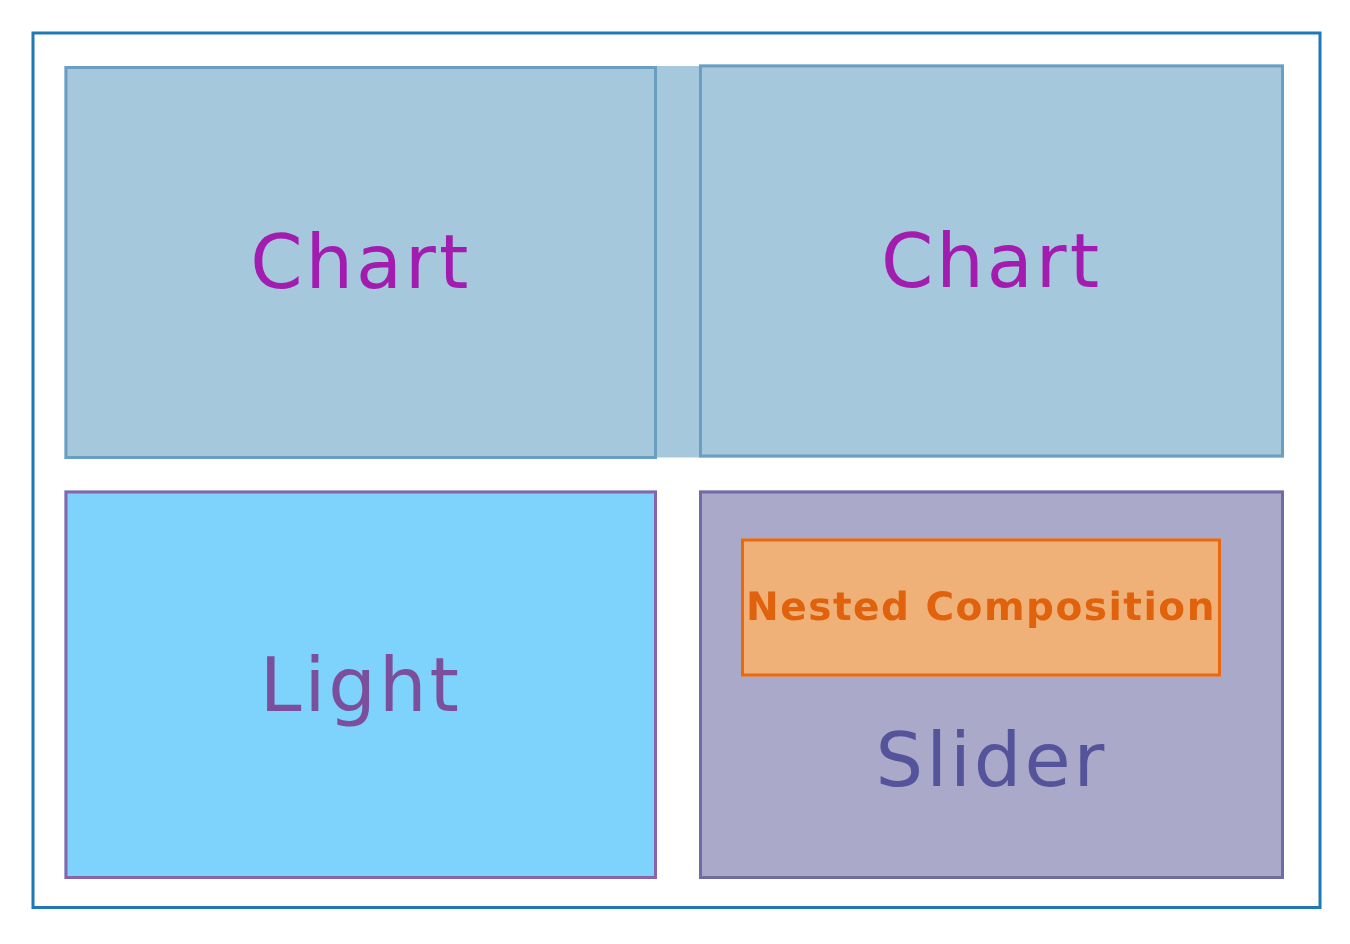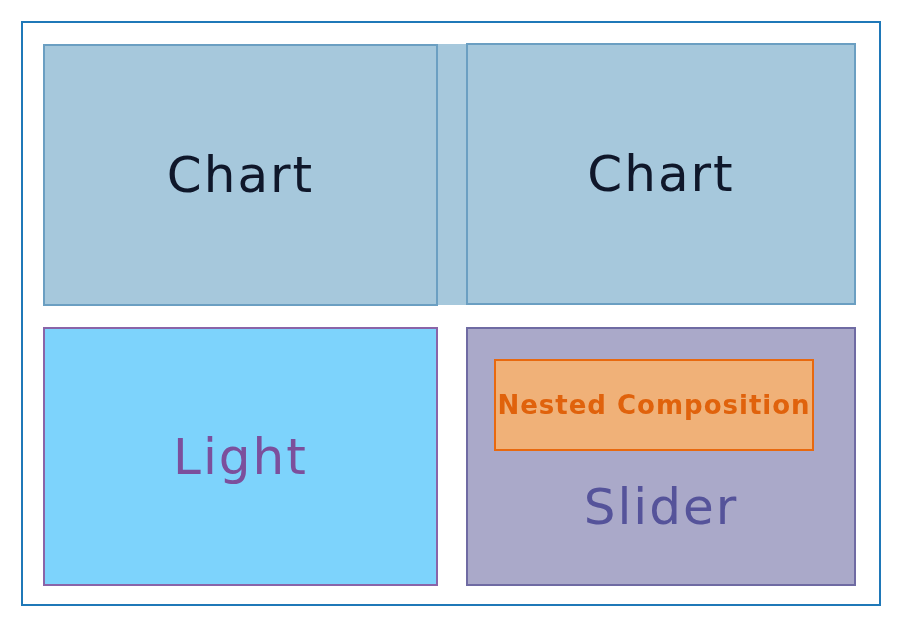--- a/index.html
+++ b/index.html
@@ -12,21 +12,21 @@
       border: 2px solid #1f78b8; box-sizing: border-box; background: #fff;
     }
     .box {
       position: absolute; box-sizing: border-box; border: 2px solid;
       display: flex; align-items: center; justify-content: center;
     }
     .chart-strip {
       position: absolute; left: 437px; top: 44px; width: 30px; height: 261px;
       background: #a6c8dc;
     }
-    .chart { background: #a6c8dc; border-color: #6b9fc2; color: #0f172a; }
+    .chart { background: #a6c8dc; border-color: #6b9fc2; color: #a21caf; }
     .light { background: #7dd3fc; border-color: #8a64a8; color: #7c4f9c; text-align: center; }
     .slider { background: #aaa9c9; border-color: #6f6ba3; color: #55539a; justify-content: center; }
     .nested { background: #f0b178; border-color: #e8690f; color: #e0620c; font-weight: bold; }
     .label { font-size: 50px; letter-spacing: 2px; }
     .nested .label { font-size: 26px; letter-spacing: 1px; }
   </style>
 </head>
 <body>
 
 <div class="frame"></div>

